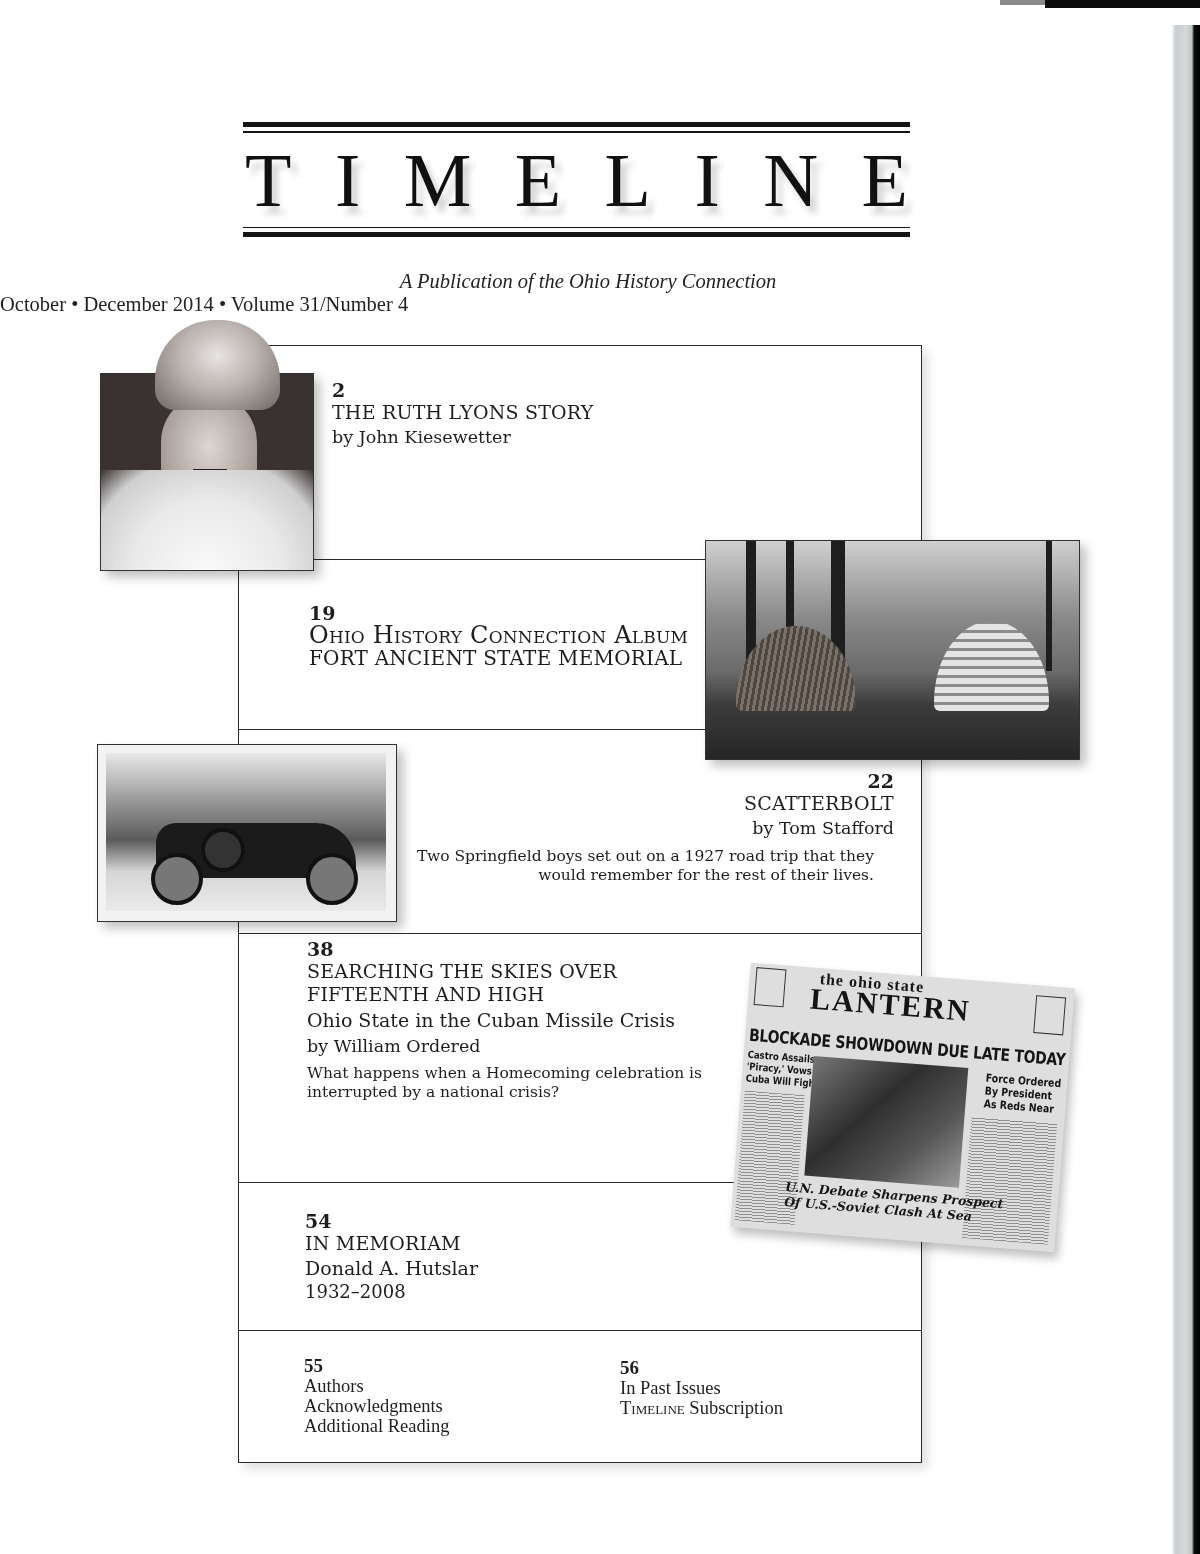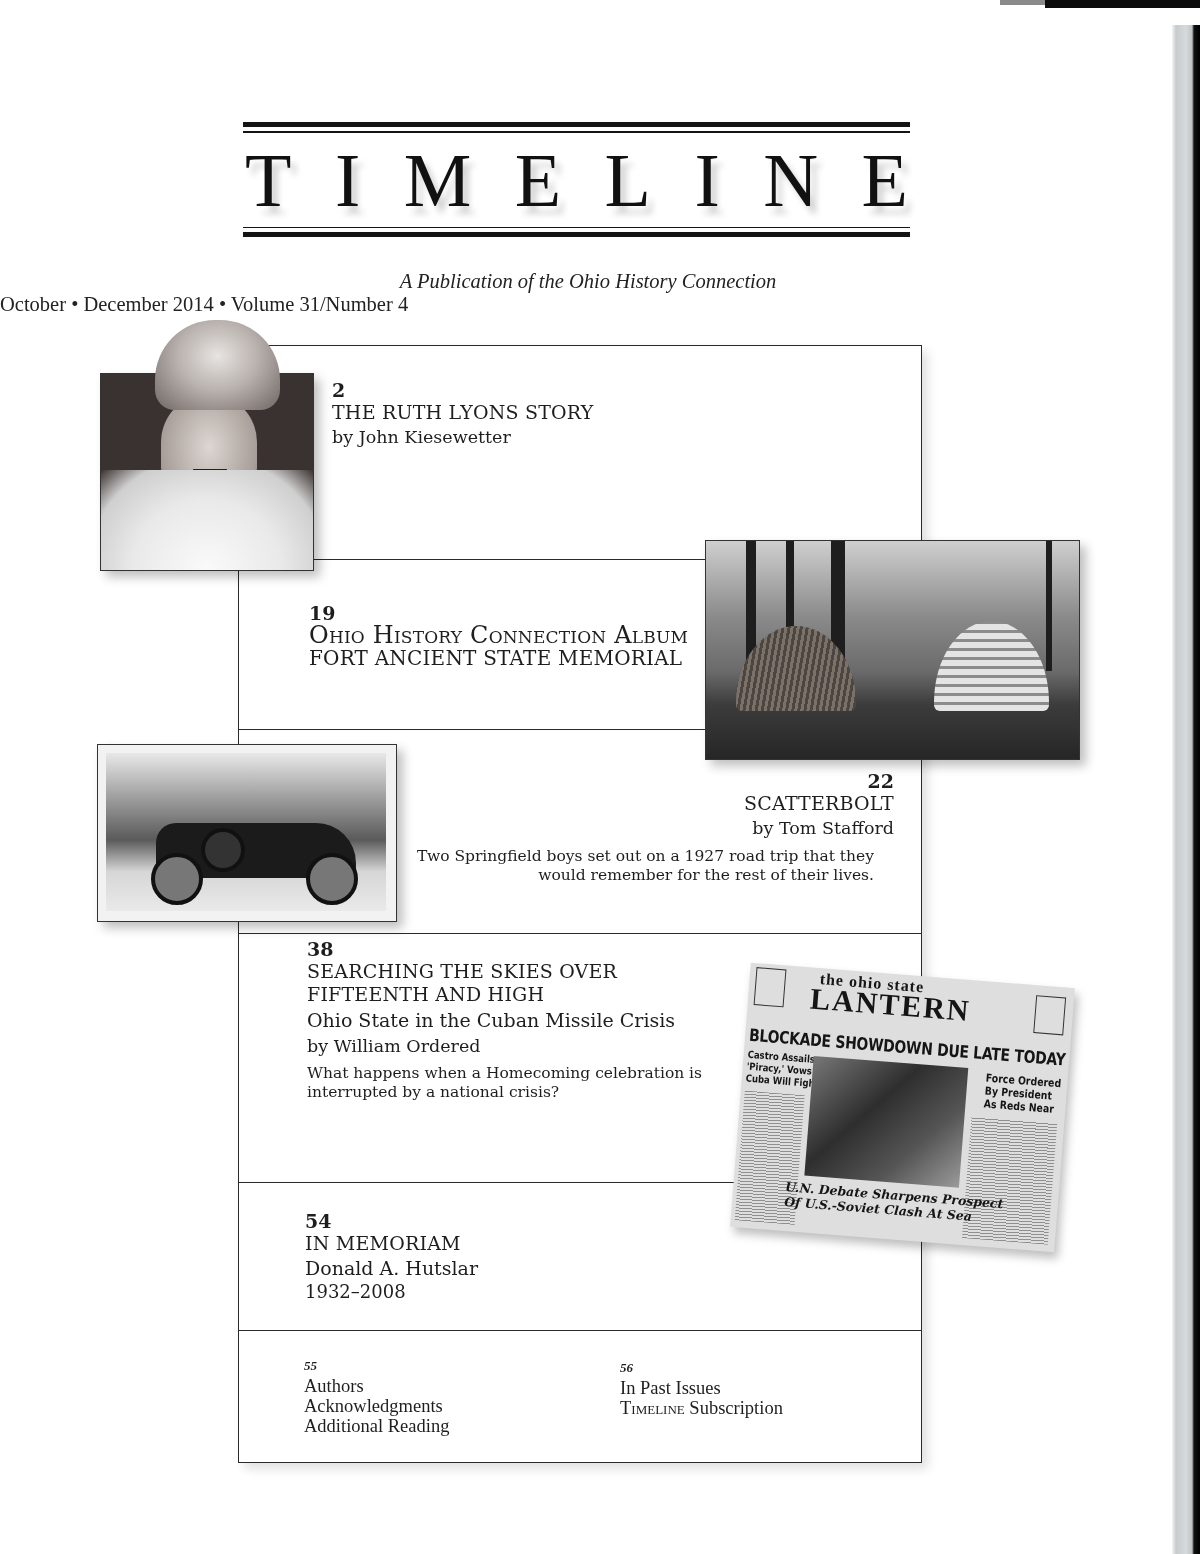--- a/index.html
+++ b/index.html
@@ -38,21 +38,21 @@
     box-shadow: 6px 6px 10px rgba(0,0,0,0.12); background: #fff; }
   .divider { position: absolute; left: 0; right: 0; height: 0; border-top: 1.5px solid #2a2a2a; }
 
   .entry { position: absolute; font-family: "DejaVu Serif", serif; color: #1e1e1e; }
   .page-num { font-weight: bold; font-size: 19px; line-height: 22px; font-family: "DejaVu Serif", serif; }
   .title { font-size: 19px; line-height: 23px; letter-spacing: 0.2px; }
   .byline { font-size: 17.5px; line-height: 26px; }
   .desc { font-size: 15.5px; line-height: 19px; margin-top: 6px; }
   .smallcaps { font-variant: small-caps; }
   .footer-col { position: absolute; font-family: "Liberation Serif", serif; font-size: 18.5px; line-height: 20px; color: #1e1e1e; }
-  .footer-col .page-num { font-family: "Liberation Serif", serif; font-size: 13px; line-height: 20px; font-style: italic; }
+  .footer-col .page-num { font-family: "Liberation Serif", serif; font-size: 19px; line-height: 20px; }
 
   
   .photo { position: absolute; overflow: hidden; border: 1.5px solid #333; box-shadow: 6px 6px 10px rgba(0,0,0,0.25); }
   .photo-ruth { left: 100px; top: 373px; width: 212px; height: 196px; background: #3a3230; }
   .ruth-head { position: absolute; left: 155px; top: 320px; width: 125px; height: 90px;
     border-radius: 60px 60px 20px 20px;
     background: radial-gradient(ellipse at 50% 40%, #e8e4e2 0%, #b9b2ae 45%, #6d6662 100%); }
   .ruth-face { position: absolute; left: 60px; top: 20px; width: 96px; height: 118px; border-radius: 48px 48px 44px 44px;
     background: radial-gradient(ellipse at 50% 45%, #ddd6d2 0%, #a79e99 70%, #6e6560 100%); }
   .ruth-fur { position: absolute; left: 0; bottom: 0; width: 100%; height: 100px;

